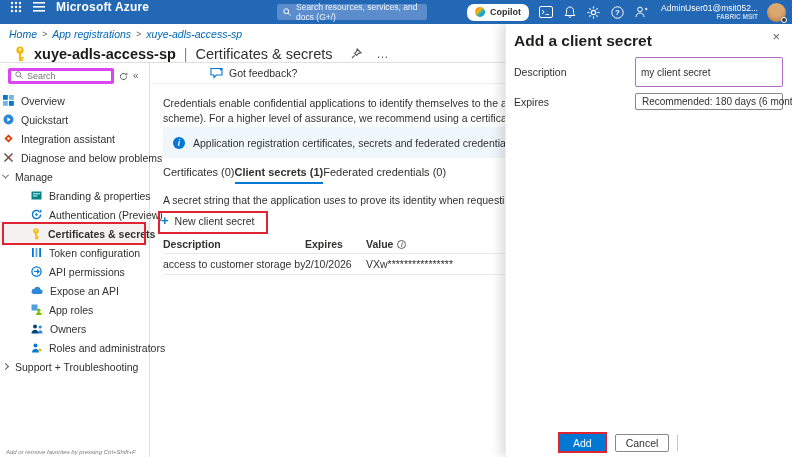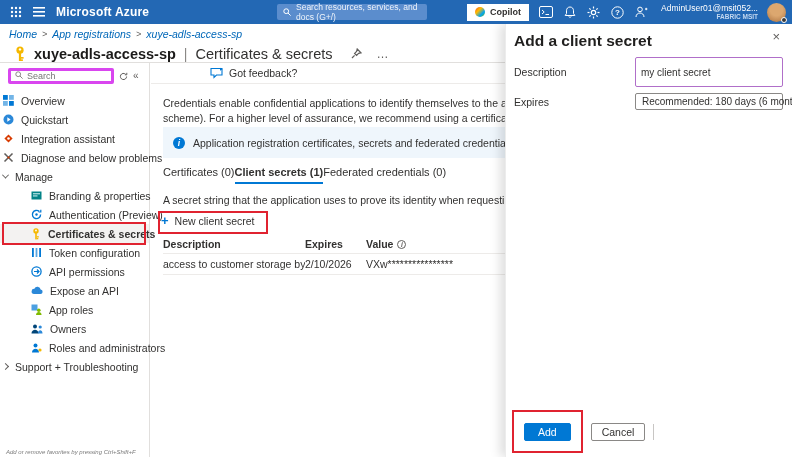--- a/index.html
+++ b/index.html
@@ -1,25 +1,25 @@
 <!DOCTYPE html>
 <html><head>
 <meta charset="utf-8">
 <style>
   * { margin:0; padding:0; box-sizing:border-box; }
   html,body { width:792px; height:457px; overflow:hidden; }
   body { font-family:"Liberation Sans", sans-serif; background:#fff; color:#323130; position:relative; }
 
   
-  .topbar { position:absolute; top:0; left:0; right:0; height:24px; background:#2368b4; display:flex; align-items:center; color:#fff; z-index:30; }
+  .topbar { position:absolute; top:0; left:0; right:0; height:24px; background:#2368b4; display:flex; align-items:flex-start; color:#fff; z-index:30; }
   .tb-left { display:flex; align-items:center; gap:11px; padding-left:10px; }
   .brand { font-size:12px; font-weight:bold; letter-spacing:.2px; white-space:nowrap; }
   .tb-search { position:absolute; left:277px; top:4px; width:150px; height:16px; background:#5b8dcd; border-radius:2px; display:flex; align-items:center; gap:5px; padding:0 6px; font-size:8.5px; color:#eef4fb; }
   .tb-right { position:absolute; right:6px; top:0; height:24px; display:flex; align-items:center; gap:9px; }
-  .copilot { height:17px; background:#fff; border-radius:0; display:flex; align-items:center; gap:5px; padding:0 8px; color:#323130; font-size:9px; font-weight:bold; }
+  .copilot { height:17px; background:#fff; border-radius:7px; display:flex; align-items:center; gap:5px; padding:0 8px; color:#323130; font-size:9px; font-weight:bold; }
   .copilot-gem { width:10px; height:10px; border-radius:50%; background:linear-gradient(135deg,#f25022 0%,#ffb900 35%,#00a4ef 70%,#7fba00 100%); }
   .tb-ibtn { width:15px; height:15px; display:flex; align-items:center; justify-content:center; }
   .account { text-align:right; line-height:1.1; margin-left:3px; }
   .acct-name { font-size:8.5px; white-space:nowrap; }
   .acct-org { font-size:6.5px; color:#c3d8f0; font-weight:bold; }
   .avatar { width:19px; height:19px; border-radius:50%; background:radial-gradient(circle at 50% 35%, #dca76f 0 40%, #a9703f 100%); position:relative; }
   .avatar-dot { position:absolute; right:-1px; bottom:-1px; width:6px; height:6px; border-radius:50%; background:#3a3a3a; border:1px solid #fff; }
 
   
   .breadcrumb { position:absolute; top:24px; left:0; width:505px; height:20px; display:flex; align-items:center; gap:5px; padding-left:9px; font-size:10.5px; background:#fff;font-style:italic; }
@@ -79,21 +79,21 @@
   .panel { position:absolute; top:24px; left:505px; right:0; bottom:0; background:#fff; box-shadow:-5px 0 10px rgba(0,0,0,.13); border-left:1px solid #ececec; z-index:10; padding:7px 9px 0 8px; }
   .panel-title { font-size:15.5px; font-weight:bold; color:#201f1e; line-height:19px; }
   .panel-close { position:absolute; top:6px; right:12px; font-size:13px; color:#605e5c; cursor:pointer; line-height:1; }
   .p-row { display:flex; align-items:center; margin-top:0; }
   .p-row1 { margin-top:7px; }
   .p-row2 { margin-top:6px; }
   .p-label { flex:1; font-size:10.5px; color:#323130; }
   .p-input { width:148px; height:17px; border:1px solid #b06fc9; border-radius:2px; font-size:10px; padding:14px 5px; color:#323130; font-family:"Liberation Sans",sans-serif; outline:none; }
   .p-select { width:148px; height:17px; border:1px solid #8a8886; border-radius:2px; font-size:10px; color:#323130; display:flex; align-items:center; justify-content:space-between; padding:0 6px; cursor:pointer; white-space:nowrap; }
   .panel-footer { position:absolute; left:6px; bottom:4px; display:flex; align-items:center; }
-  .addbtn-wrap { position:relative; padding:12px; }
+  .addbtn-wrap { position:relative; padding:1px;margin-left:46px; }
   .btn-add { background:#0078d4; border:1px solid #0078d4; color:#fff; font-size:10.5px; padding:2px 13px; border-radius:2px; font-family:"Liberation Sans",sans-serif; cursor:pointer; }
   .btn-cancel { background:#fff; border:1px solid #8a8886; color:#323130; font-size:10.5px; padding:2px 10px; border-radius:2px; margin-left:8px; font-family:"Liberation Sans",sans-serif; cursor:pointer; }
   .footer-divider { width:1px; height:16px; background:#c8c6c4; margin-left:8px; }
 
   svg { display:block; }
 </style>
 </head>
 <body>
 
 <header class="topbar">

